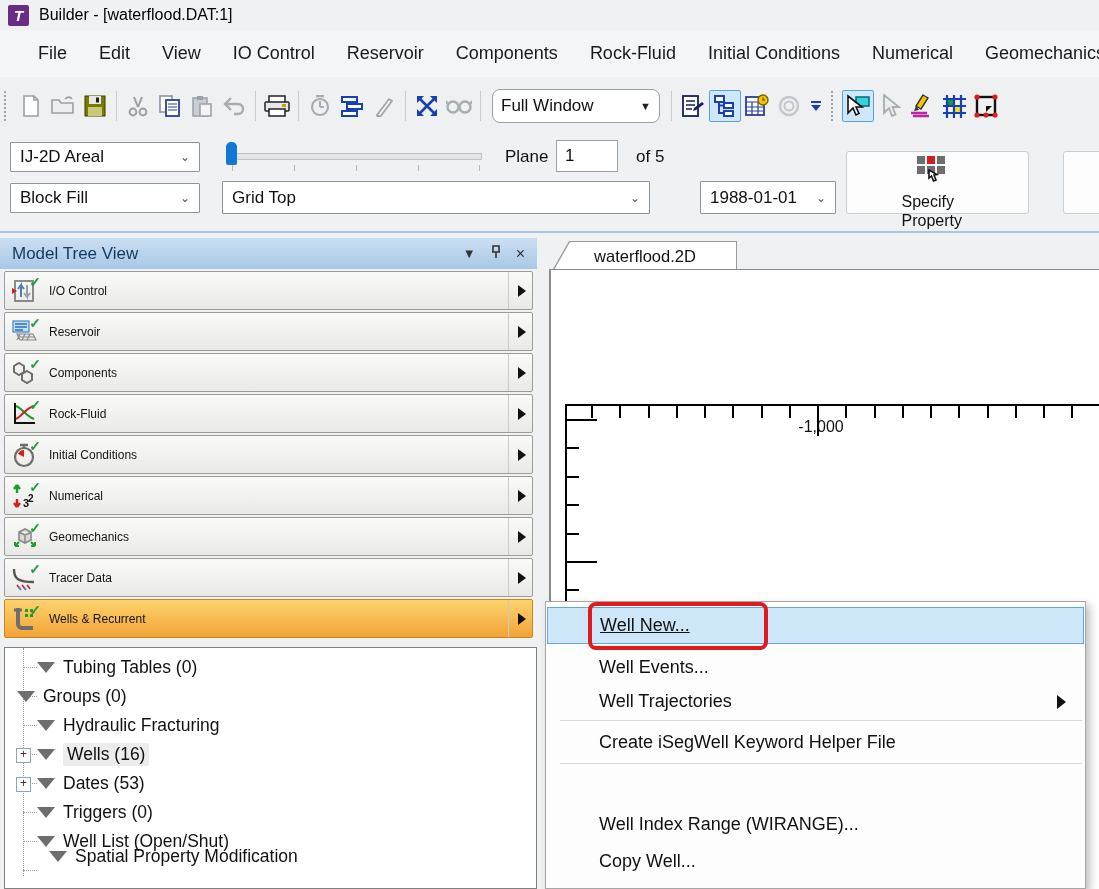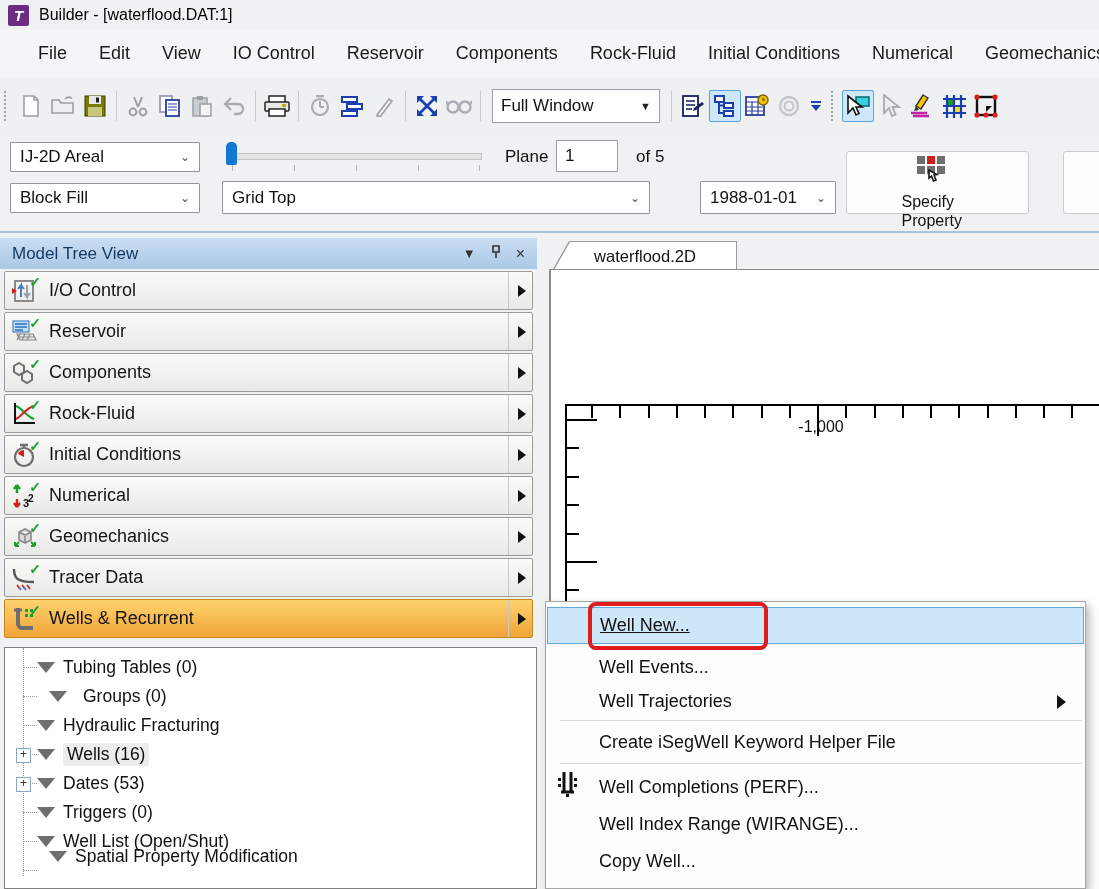--- a/index.html
+++ b/index.html
@@ -20,21 +20,21 @@
   
   .toolbar{left:0;top:77px;width:1099px;height:58px;background:#eef0f1;display:flex;align-items:center;border-bottom:1px solid #dfe1e2;}
   .grip{width:5px;height:30px;margin:0 4px;border-left:2px dotted #9aa2aa;}
   .tsep{width:1px;height:30px;background:#c6cbd0;margin:0 5px;}
   .tbtn{width:32px;height:32px;display:flex;align-items:center;justify-content:center;flex:0 0 auto;}
   .tbtn.hl{background:#cfe7fb;border:1px solid #58a3dd;border-radius:2px;box-sizing:border-box;}
   .tbtn svg{display:block;}
   .combo{height:34px;background:#fff;border:1px solid #9aa0a6;display:flex;align-items:center;
          font-size:17px;padding:0 8px;box-sizing:border-box;}
   .combo .arrow{margin-left:auto;font-size:11px;color:#222;}
-  .view-combo{width:168px;margin:0 6px;}
+  .view-combo{width:168px;margin:0 6px;border-radius:8px;}
   .overflow-btn{display:flex;flex-direction:column;align-items:center;justify-content:center;width:22px;height:32px;}
   .overflow-btn .bar{width:10px;height:2px;background:#1a3fb0;margin-bottom:2px;}
   .overflow-btn .tri{width:0;height:0;border-left:5px solid transparent;border-right:5px solid transparent;border-top:6px solid #1a3fb0;}
 
   
   .ctrl-area{left:0;top:135px;width:1099px;height:96px;background:#f0f1f2;}
   .select-box{position:absolute;background:#fff;border:1px solid #8f959b;display:flex;align-items:center;
               font-size:17px;padding:0 9px;box-sizing:border-box;border-radius:1px;}
   .select-box .chev{margin-left:auto;color:#555;font-size:12px;}
   .slider-track{position:absolute;left:228px;top:18px;width:252px;height:5px;background:#e4e4e4;border:1px solid #c2c2c2;}
@@ -52,21 +52,21 @@
   .mtv-header{left:0;top:238px;width:537px;height:31px;background:linear-gradient(#cadef2,#a9c8e6);
               display:flex;align-items:center;color:#13395e;font-size:17px;padding-left:12px;box-sizing:border-box;}
   .mtv-hicons{margin-left:auto;display:flex;align-items:center;gap:14px;padding-right:12px;color:#333;}
   .mtv-hicons .g{font-size:13px;}
   .acc-item{position:absolute;left:4px;width:529px;height:39px;background:linear-gradient(#fafaf9,#e9e9e7);
             border:1px solid #9b9b9b;border-radius:2px;box-sizing:border-box;display:flex;align-items:center;padding:0 6px;}
   .acc-item.active{background:linear-gradient(#fdd36e,#f2a338);border-color:#c8861c;}
   .acc-icon{width:28px;height:26px;position:relative;margin-right:10px;flex:0 0 auto;}
   .acc-icon svg{position:absolute;left:0;top:0;}
   .acc-check{position:absolute;right:-2px;top:-4px;color:#1f9d3a;font-weight:bold;font-size:14px;}
-  .acc-label{font-size:18px;color:#141414;}
+  .acc-label{font-size:12px;color:#141414;}
   .acc-arrow{margin-left:auto;display:flex;align-items:center;height:100%;border-left:1px solid #c9c9c7;padding-left:9px;}
   .acc-arrow .tri{width:0;height:0;border-top:6px solid transparent;border-bottom:6px solid transparent;border-left:8px solid #111;}
 
   
   .tree-box{left:4px;top:647px;width:533px;height:242px;background:#fff;border:1px solid #808080;box-sizing:border-box;overflow:hidden;}
   .tree-vline{position:absolute;left:18px;top:0;height:228px;border-left:1px dotted #9a9a9a;}
   .tree-row{position:absolute;left:0;width:100%;height:29px;display:flex;align-items:center;font-size:17.5px;}
   .twisty{width:0;height:0;border-left:9px solid transparent;border-right:9px solid transparent;border-top:11px solid #6e6e6e;margin:0 8px 0 0;}
   .hstub{position:absolute;left:18px;width:14px;border-top:1px dotted #9a9a9a;}
   .plus-box{position:absolute;left:11px;width:13px;height:13px;background:#fff;border:1px solid #88a6c6;
@@ -509,21 +509,21 @@
     </div>
 
   <div class="abs tree-box" id="tree-host">
     <div class="tree-vline"></div>
   <div class="hstub" style="top: 19px;"></div>
       <div class="tree-row" style="top: 5px; padding-left: 32px;">
         <span class="twisty"></span>
         <span class="row-label">Tubing Tables (0)</span>
       </div>
       <div class="hstub" style="top: 48px;"></div>
-      <div class="tree-row" style="top: 34px; padding-left: 44px; gap: 8px;">
+      <div class="tree-row" style="top: 34px; padding-left: 12px;">
         <span class="twisty"></span>
         <span class="row-label">Groups (0)</span>
       </div>
       <div class="hstub" style="top: 77px;"></div>
       <div class="tree-row" style="top: 63px; padding-left: 32px;">
         <span class="twisty"></span>
         <span class="row-label">Hydraulic Fracturing</span>
       </div>
       <div class="hstub" style="top: 106px;"></div>
       <div class="plus-box" style="top: 100px;">+</div>
@@ -612,35 +612,20 @@
     </div>
     <div class="ctx-row" style="top:81px;">
       <span class="txt">Well Trajectories</span>
       <span class="ctx-subarrow"></span>
     </div>
     <div class="ctx-sep" style="top:118px;"></div>
     <div class="ctx-row" style="top:122px;">
       <span class="txt">Create iSegWell Keyword Helper File</span>
     </div>
     <div class="ctx-sep" style="top:161px;"></div>
-    <div class="ctx-row" style="top:167px;">
-      <span class="ctx-icon">
-        <svg width="26" height="30">
-            <path d="M8 2 v20 M15 2 v20 M5 22 h13" stroke="#111" stroke-width="3" fill="none"></path>
-            <g fill="#111">
-              <rect x="2" y="8" width="3" height="3"></rect>
-              <rect x="2" y="14" width="3" height="3"></rect>
-              <rect x="18" y="8" width="3" height="3"></rect>
-              <rect x="18" y="14" width="3" height="3"></rect>
-              <rect x="10" y="24" width="3" height="3"></rect>
-            </g>
-          </svg>
-      </span>
-      <span class="txt">Well Completions (PERF)...</span>
-    </div>
     <div class="ctx-row" style="top:204px;">
       <span class="txt">Well Index Range (WIRANGE)...</span>
     </div>
     <div class="ctx-row" style="top:241px;">
       <span class="txt">Copy Well...</span>
     </div>
   </div>
   <div class="abs red-box"></div>
 
 </div>

